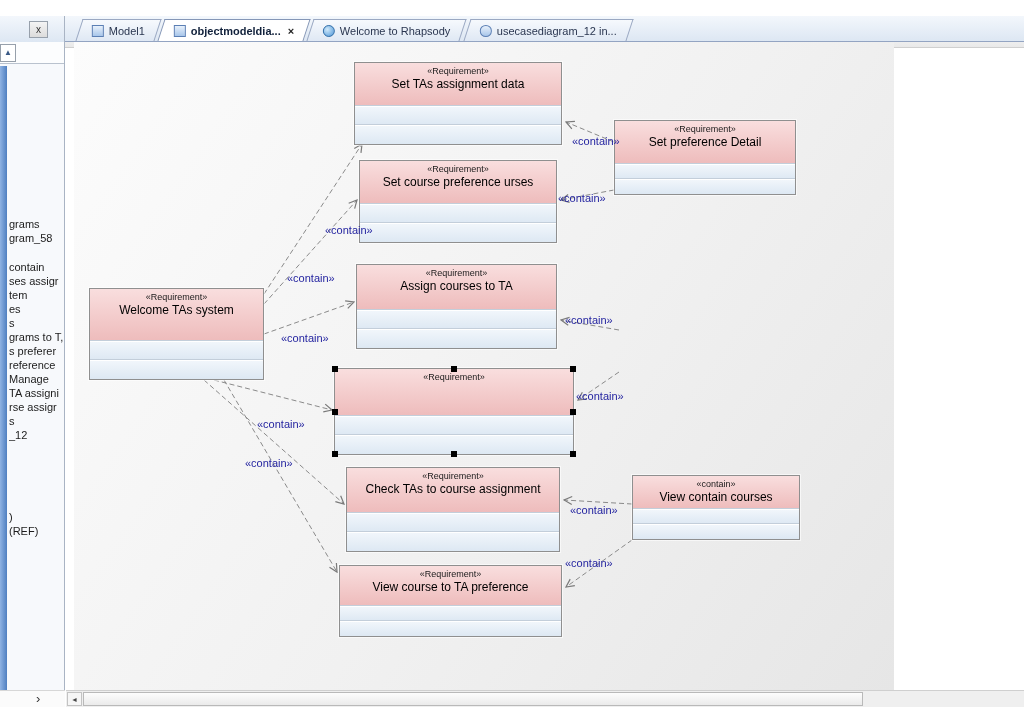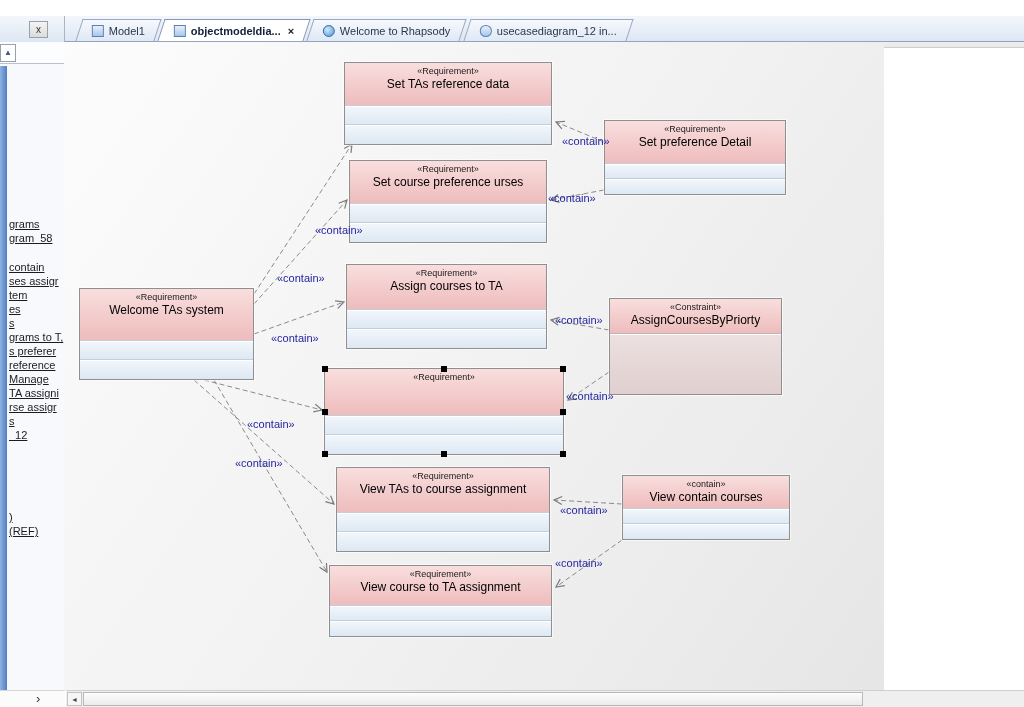--- a/index.html
+++ b/index.html
@@ -57,29 +57,29 @@
   .panel-top { height:26px; background:linear-gradient(#f3f7fc,#dde7f3); position:relative; }
   .panel-close { position:absolute; left:29px; top:5px; width:19px; height:17px;
     background:linear-gradient(#f4f4f4,#dcdcdc); border:1px solid #97a0ab;
     font-size:10px; text-align:center; line-height:15px; color:#333; }
   .panel-toolrow { height:22px; border-bottom:1px solid #b9c2ce; position:relative; background:#fcfdfe; }
   .panel-up { position:absolute; left:0; top:2px; width:16px; height:18px; background:#fff;
     border:1px solid #97a0ab; font-size:8px; color:#3a5a86; text-align:center; line-height:16px; }
   .blue-strip { position:absolute; left:0; top:50px; bottom:17px; width:7px;
     background:linear-gradient(to right,#8fb3e3,#4f7fc0); }
   .tree { position:absolute; left:9px; top:201px; right:0; line-height:14px;
-    white-space:nowrap; overflow:hidden; color:#1c1c1c;text-decoration:underline; }
+    white-space:nowrap; overflow:hidden; color:#1c1c1c; }
   .tree-item { height:14px; }
   .sp14 { height:15px; } .sp66 { height:68px; }
   .panel-bottom { position:absolute; left:0; bottom:0; width:65px; height:17px; background:#fbfbfb;
     border-top:1px solid #d7d7d7; }
   .expand-arrow { position:absolute; left:36px; top:0; font-size:13px; color:#333; }
 
   
-  .canvas { position:absolute; left:64px; top:42px; width:820px; height:648px;
+  .canvas { position:absolute; left:74px; top:42px; width:820px; height:648px;
     background:linear-gradient(125deg,#fcfcfc 0%,#f1f1f1 55%,#e6e6e6 100%); overflow:hidden; }
   .connectors { position:absolute; left:0; top:0; }
 
   .uml-box { position:absolute; display:flex; flex-direction:column;
     border:1px solid #8f8f8f; background:#fff; box-shadow:0 0 0 1px rgba(255,255,255,.6); }
   .uml-head { flex:1; background:linear-gradient(#f9dede,#eebcbc);
     border-bottom:1px solid #c09191; text-align:center; padding-top:3px; overflow:hidden; }
   .stereo { font-size:9px; color:#1a1a1a; }
   .bname { font-size:12px; color:#000; margin-top:1px; }
   .uml-row { flex:none; height:19px; background:linear-gradient(#f1f6fb,#dde8f3);
@@ -221,21 +221,21 @@
       <path d="M130,338 L270,462" marker-end="url(#arw)"></path>
       <path d="M558,462 L490,458" marker-end="url(#arw)"></path>
       <path d="M558,498 L492,545" marker-end="url(#arw)"></path>
       <path d="M150,338 L263,530" marker-end="url(#arw)"></path>
     </g>
   </svg>
 
   <div class="uml-box" style="left:280px;top:20px;width:208px;height:83px">
     <div class="uml-head">
       <div class="stereo">«Requirement»</div>
-      <div class="bname">Set TAs reference data</div>
+      <div class="bname">Set TAs assignment data</div>
     </div>
     <div class="uml-row"></div>
     <div class="uml-row"></div>
   </div>
 
   <div class="uml-box rows-md" style="left:540px;top:78px;width:182px;height:75px">
     <div class="uml-head">
       <div class="stereo">«Requirement»</div>
       <div class="bname">Set preference Detail</div>
     </div>
@@ -263,66 +263,59 @@
 
   <div class="uml-box" style="left:15px;top:246px;width:175px;height:92px">
     <div class="uml-head">
       <div class="stereo">«Requirement»</div>
       <div class="bname">Welcome TAs system</div>
     </div>
     <div class="uml-row"></div>
     <div class="uml-row"></div>
   </div>
 
-  <div class="uml-box" style="left:545px;top:256px;width:173px;height:97px">
-    <div class="uml-head">
-      <div class="stereo">«Constraint»</div>
-      <div class="bname">AssignCoursesByPriorty</div>
-    </div>
-    <div class="uml-cbody"></div>
-  </div>
 
   <div class="uml-box" style="left:260px;top:326px;width:240px;height:87px">
     <div class="uml-head">
       <div class="stereo">«Requirement»</div>
     </div>
     <div class="uml-row"></div>
     <div class="uml-row"></div>
     <span class="handle h-tl"></span>
     <span class="handle h-tm"></span>
     <span class="handle h-tr"></span>
     <span class="handle h-ml"></span>
     <span class="handle h-mr"></span>
     <span class="handle h-bl"></span>
     <span class="handle h-bm"></span>
     <span class="handle h-br"></span>
   </div>
 
   <div class="uml-box" style="left:272px;top:425px;width:214px;height:85px">
     <div class="uml-head">
       <div class="stereo">«Requirement»</div>
-      <div class="bname">View TAs to course assignment</div>
+      <div class="bname">Check TAs to course assignment</div>
     </div>
     <div class="uml-row"></div>
     <div class="uml-row"></div>
   </div>
 
   <div class="uml-box rows-md" style="left:558px;top:433px;width:168px;height:65px">
     <div class="uml-head">
       <div class="stereo">«contain»</div>
       <div class="bname">View contain courses</div>
     </div>
     <div class="uml-row"></div>
     <div class="uml-row"></div>
   </div>
 
   <div class="uml-box rows-md" style="left:265px;top:523px;width:223px;height:72px">
     <div class="uml-head">
       <div class="stereo">«Requirement»</div>
-      <div class="bname">View course to TA assignment</div>
+      <div class="bname">View course to TA preference</div>
     </div>
     <div class="uml-row"></div>
     <div class="uml-row"></div>
   </div>
 
   <span class="contain-lbl" style="left:498px;top:93px">«contain»</span>
   <span class="contain-lbl" style="left:484px;top:150px">«contain»</span>
   <span class="contain-lbl" style="left:251px;top:182px">«contain»</span>
   <span class="contain-lbl" style="left:213px;top:230px">«contain»</span>
   <span class="contain-lbl" style="left:491px;top:272px">«contain»</span>

